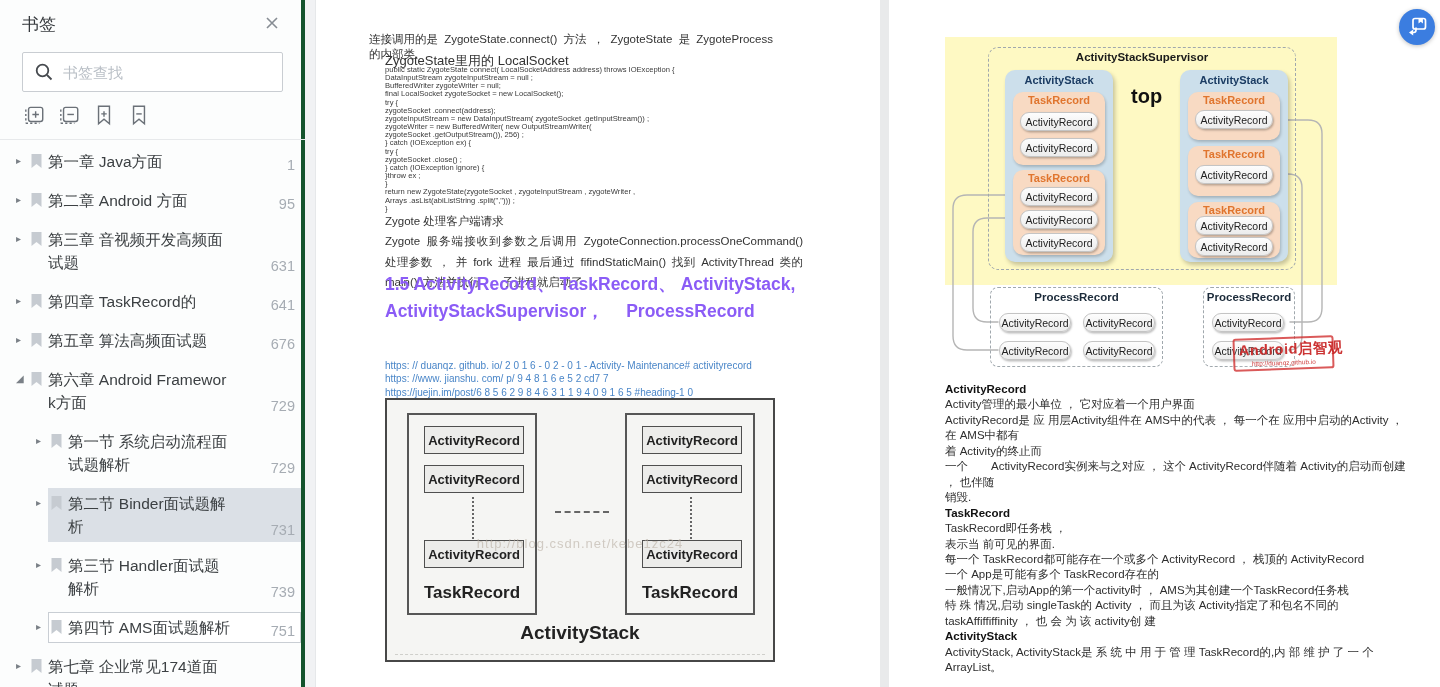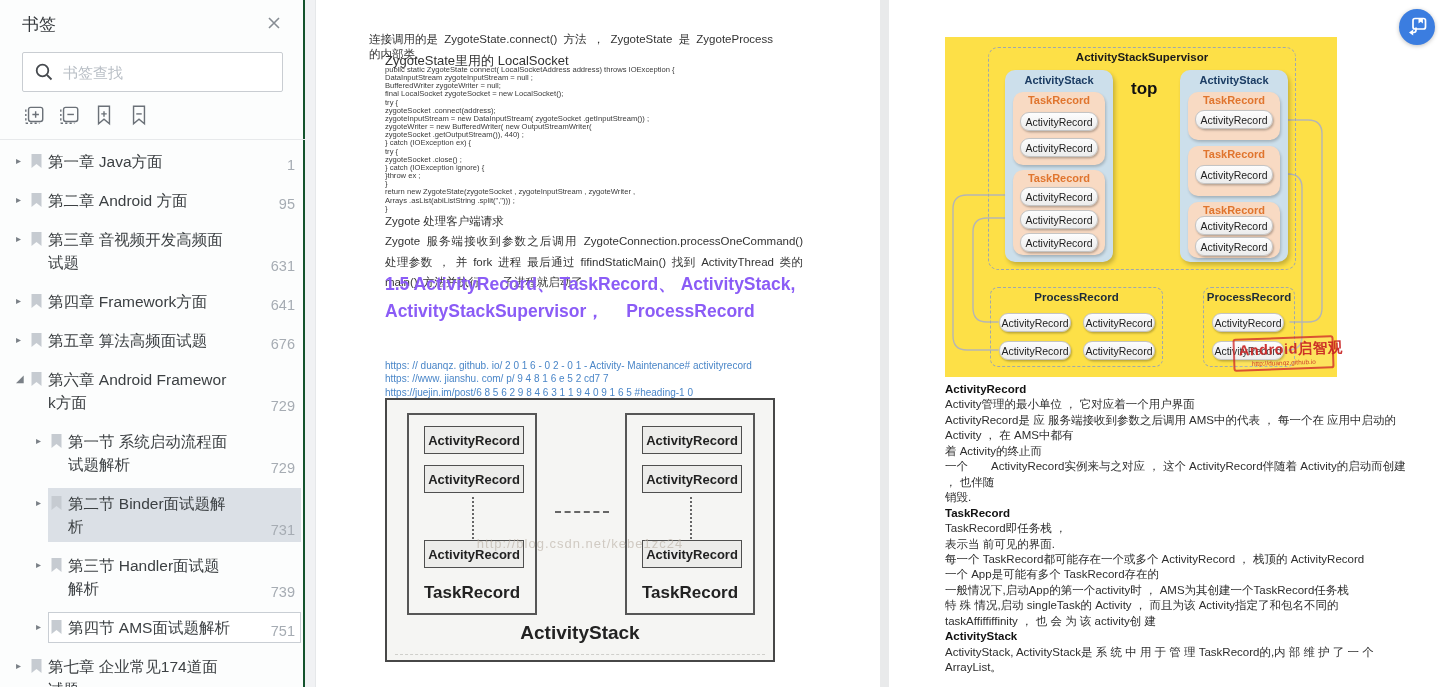--- a/index.html
+++ b/index.html
@@ -2,21 +2,21 @@
 <html><head>
 <meta charset="utf-8">
 <style>
   * { margin:0; padding:0; box-sizing:border-box; }
   html,body { width:1440px; height:687px; overflow:hidden; background:#fff;
     font-family:"Liberation Sans","DejaVu Sans",sans-serif; }
   .app { position:relative; width:1440px; height:687px; display:flex; }
 
   
   .sidebar { position:relative; width:305px; height:687px; background:#fcfdfd;
-    border-right:2px solid #14532d; flex:0 0 auto; }
+    border-right:4px solid #14532d; flex:0 0 auto; }
   .sb-title { position:absolute; top:13px; left:22px; font-size:17px; color:#34383c; }
   .sb-close { position:absolute; top:10px; right:16px; width:26px; height:26px;
     cursor:pointer; color:#878d94; }
   .sb-search { position:absolute; top:52px; left:22px; width:261px; height:40px;
     border:1px solid #c9cdd2; border-radius:2px; background:#fff; display:flex; align-items:center; }
   .sb-search svg { margin:0 8px 0 10px; flex:0 0 auto; }
   .sb-search input { border:none; outline:none; width:200px; font-size:15px; color:#333;
     font-family:inherit; background:transparent; }
   .sb-search input::placeholder { color:#b9bfc6; }
   .sb-tools { position:absolute; top:103px; left:22px; display:flex; gap:11px; }
@@ -75,26 +75,26 @@
   .ld-tr-label { position:absolute; left:0; right:0; top:168px; text-align:center;
     font-size:17px; font-weight:600; color:#222; }
   .ld-dash { position:absolute; top:111px; left:168px; width:54px; border-top:2px dashed #666; }
   .ld-stack-label { position:absolute; left:0; right:0; bottom:16px; text-align:center;
     font-size:19px; font-weight:700; color:#222; }
   .ld-watermark { position:absolute; top:136px; left:0; right:0; text-align:center;
     font-size:13px; letter-spacing:1px; color:rgba(186,176,165,.62); }
   .ld-bdash { position:absolute; bottom:5px; left:8px; right:8px; border-top:1px dashed #cfcfcb; }
 
   
-  .rp-diagram { position:absolute; top:37px; left:56px; width:392px; height:340px; background:#fde047; }
+  .rp-diagram { position:absolute; top:37px; left:56px; width:392px; height:248px; background:#fef9c3; }
   .rd-super { position:absolute; left:43px; top:10px; width:308px; height:223px;
     border:1.5px dashed #a0a8ad; border-radius:10px; }
   .rd-super-label { position:absolute; top:3px; left:0; right:0; text-align:center;
     font-size:11.5px; font-weight:bold; color:#1a1a1a; }
-  .rd-top { position:absolute; left:186px; top:42px; font-size:17px; font-weight:800; color:#111; }
+  .rd-top { position:absolute; left:186px; top:48px; font-size:20px; font-weight:800; color:#111; }
   .rd-stack { position:absolute; top:33px; width:108px; height:192px; background:#ccdfeb;
     border-radius:10px; box-shadow:2px 3px 4px rgba(0,0,0,.22); }
   .rd-stack.s1 { left:60px; } .rd-stack.s2 { left:235px; }
   .rd-stack-label { position:absolute; top:4px; left:0; right:0; text-align:center;
     font-size:11px; font-weight:bold; color:#1b3c63; }
   .rd-tr { position:absolute; left:8px; width:92px; background:#f8dac3; border-radius:10px;
     box-shadow:1px 2px 3px rgba(0,0,0,.2); }
   .rd-tr-label { position:absolute; top:2px; left:0; right:0; text-align:center;
     font-size:11px; font-weight:bold; color:#e0752e; }
   .pill { position:absolute; left:7px; width:78px; height:19px; border-radius:9px;
@@ -199,21 +199,21 @@
             <path d="M1.5 1h10v14l-5-4-5 4z" fill="#c6cbd1"></path>
           </svg>
         <span class="lbl">第三章 音视频开发高频面试题</span>
         <span class="num">631</span>
       </div>
       <div class="row">
         <span class="tw">▸</span>
         <svg class="bm" width="13" height="16" viewBox="0 0 13 16">
             <path d="M1.5 1h10v14l-5-4-5 4z" fill="#c6cbd1"></path>
           </svg>
-        <span class="lbl">第四章 Framework方面</span>
+        <span class="lbl">第四章 TaskRecord的</span>
         <span class="num">641</span>
       </div>
       <div class="row">
         <span class="tw">▸</span>
         <svg class="bm" width="13" height="16" viewBox="0 0 13 16">
             <path d="M1.5 1h10v14l-5-4-5 4z" fill="#c6cbd1"></path>
           </svg>
         <span class="lbl">第五章 算法高频面试题</span>
         <span class="num">676</span>
       </div>
@@ -280,21 +280,21 @@
       <div class="lp-para2">ZygoteState里用的 LocalSocket</div>
       <div class="lp-code">
         <div>public static ZygoteState connect( LocalSocketAddress address)  throws IOException {</div>
           <div>DataInputStream zygoteInputStream  =  null ;</div>
         <div>BufferedWriter zygoteWriter  =   null;</div>
           <div>final  LocalSocket zygoteSocket  =  new LocalSocket();</div>
         <div>try {</div>
           <div>zygoteSocket .connect(address);</div>
         <div>zygoteInputStream  =  new DataInputStream( zygoteSocket .getInputStream()) ;</div>
           <div>zygoteWriter  =  new  BufferedWriter( new  OutputStreamWriter(</div>
-        <div>zygoteSocket .getOutputStream()), 440) ;</div>
+        <div>zygoteSocket .getOutputStream()), 256) ;</div>
           <div>} catch (IOException ex) {</div>
         <div>try {</div>
           <div>zygoteSocket .close() ;</div>
         <div>} catch (IOException ignore) {</div>
           <div>}throw ex ;</div>
         <div>}</div>
           <div>return new ZygoteState(zygoteSocket , zygoteInputStream , zygoteWriter ,</div>
         <div>Arrays .asList(abiListString .split(","))) ;</div>
           <div>}</div>
       </div>
@@ -395,21 +395,21 @@
 
         <div class="rd-stamp">
           <div class="t">Android启智观</div>
           <div class="u">http://duanqz.github.io</div>
         </div>
       </div>
 
       <div class="rp-text">
         <div class="h">ActivityRecord</div>
         <div>Activity管理的最小单位 ， 它对应着一个用户界面</div>
-        <div>ActivityRecord是 应 服务端接收到参数之后调用 AMS中的代表 ， 每一个在 应用中启动的Activity ， 在 AMS中都有</div>
+        <div>ActivityRecord是 应 用层Activity组件在 AMS中的代表 ， 每一个在 应用中启动的Activity ， 在 AMS中都有</div>
         <div>着 Activity的终止而</div>
         <div>一个　　ActivityRecord实例来与之对应 ， 这个 ActivityRecord伴随着 Activity的启动而创建 ， 也伴随</div>
         <div>销毁.</div>
         <div class="h">TaskRecord</div>
         <div>TaskRecord即任务栈 ，</div>
         <div>表示当 前可见的界面.</div>
         <div>每一个 TaskRecord都可能存在一个或多个 ActivityRecord ， 栈顶的 ActivityRecord</div>
         <div>一个 App是可能有多个 TaskRecord存在的</div>
         <div>一般情况下,启动App的第一个activity时 ， AMS为其创建一个TaskRecord任务栈</div>
         <div>特 殊 情况,启动 singleTask的 Activity ， 而且为该 Activity指定了和包名不同的</div>

